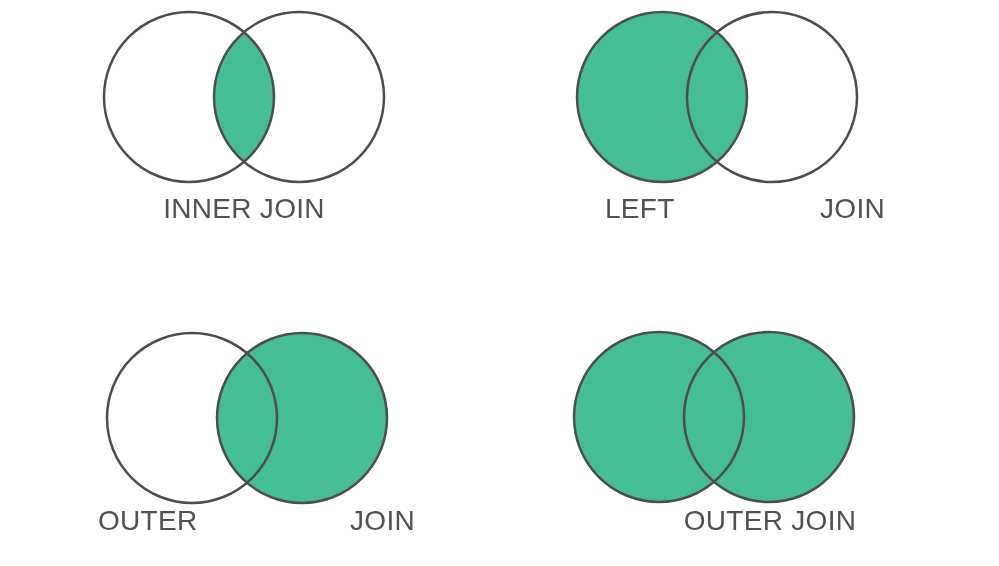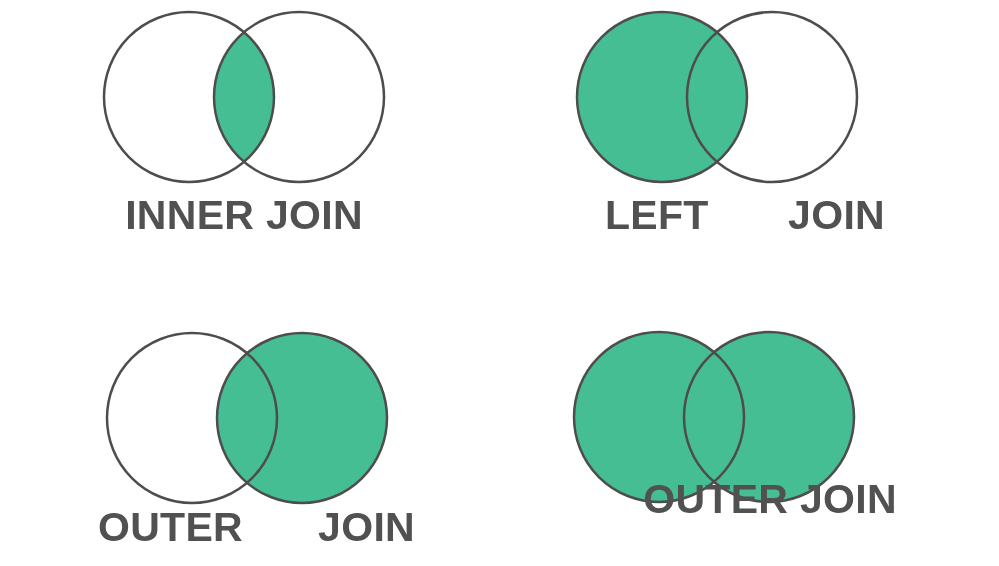--- a/index.html
+++ b/index.html
@@ -14,41 +14,41 @@
 
   svg.venn { position: absolute; overflow: visible; display: block; }
   .strokes circle {
     fill: none;
     stroke: var(--outline, #4d4d4d);
     stroke-width: 2.5;
   }
 
   .join-label {
     position: absolute;
-    font-size: 41px;
-    font-weight: 700;
+    font-size: 28px;
+    font-weight: 400;
     line-height: 1;
     color: var(--label, #515151);
     letter-spacing: 0.3px;
     white-space: nowrap;
   }
   .join-label.centered { text-align: center; }
   .join-label.split { display: flex; justify-content: space-between; }
 
   
   #venn-inner  { left: 100px; top: 8px;   }
   #venn-left   { left: 573px; top: 8px;   }
   #venn-right  { left: 103px; top: 329px; }
   #venn-outer  { left: 570px; top: 328px; }
 
   
   #label-inner { left: 100px; top: 195px; width: 288px; }
   #label-left  { left: 585px; top: 195px; width: 280px; margin-left: 20px; }
   #label-right { left: 98px;  top: 507px; width: 317px; }
-  #label-outer { left: 620px; top: 479px; width: 300px; }
+  #label-outer { left: 620px; top: 507px; width: 300px; }
 </style>
 </head>
 <body>
 
 <div class="stage">
 
   <svg id="venn-inner" class="venn" width="288" height="178" viewBox="0 0 288 178">
     <g class="fills">
       <circle cx="89" cy="89" r="85" fill="#ffffff"></circle>
       <circle cx="199" cy="89" r="85" fill="#ffffff"></circle>

